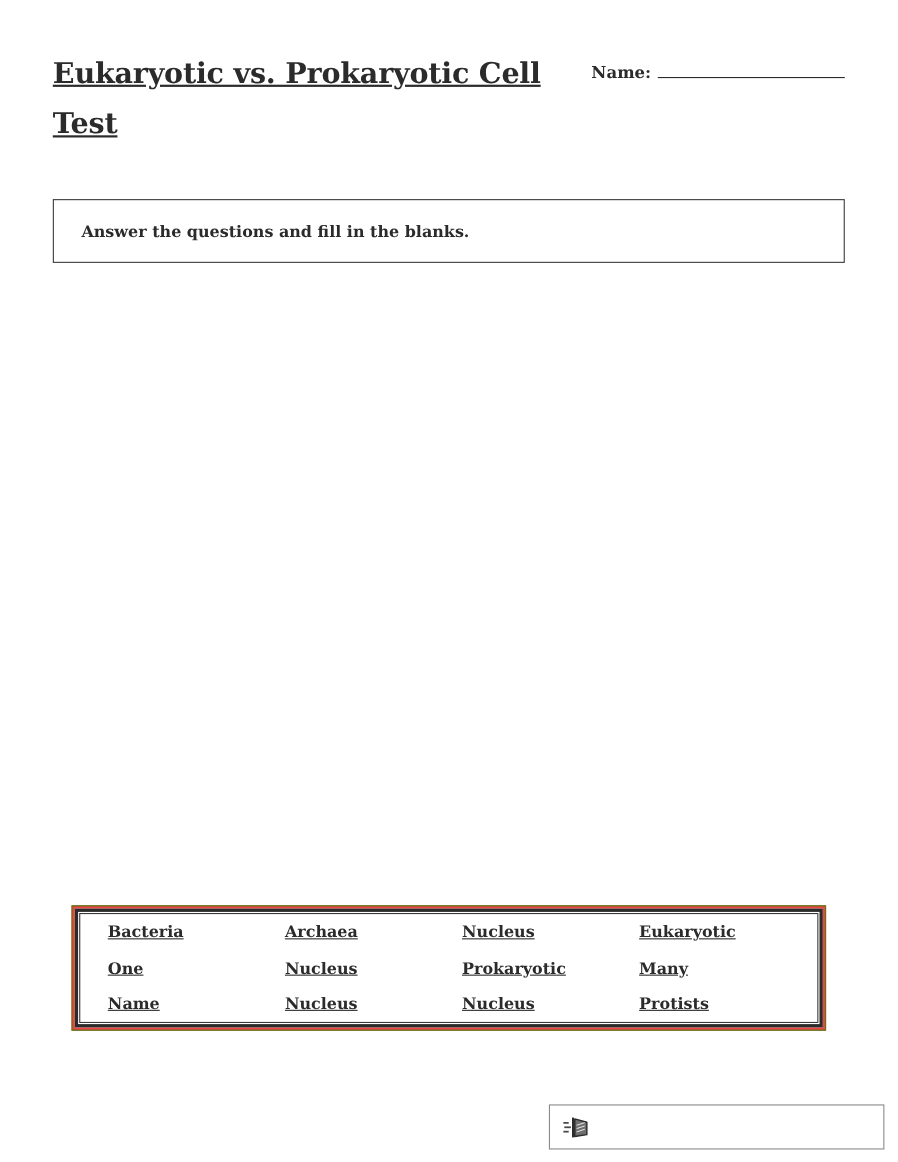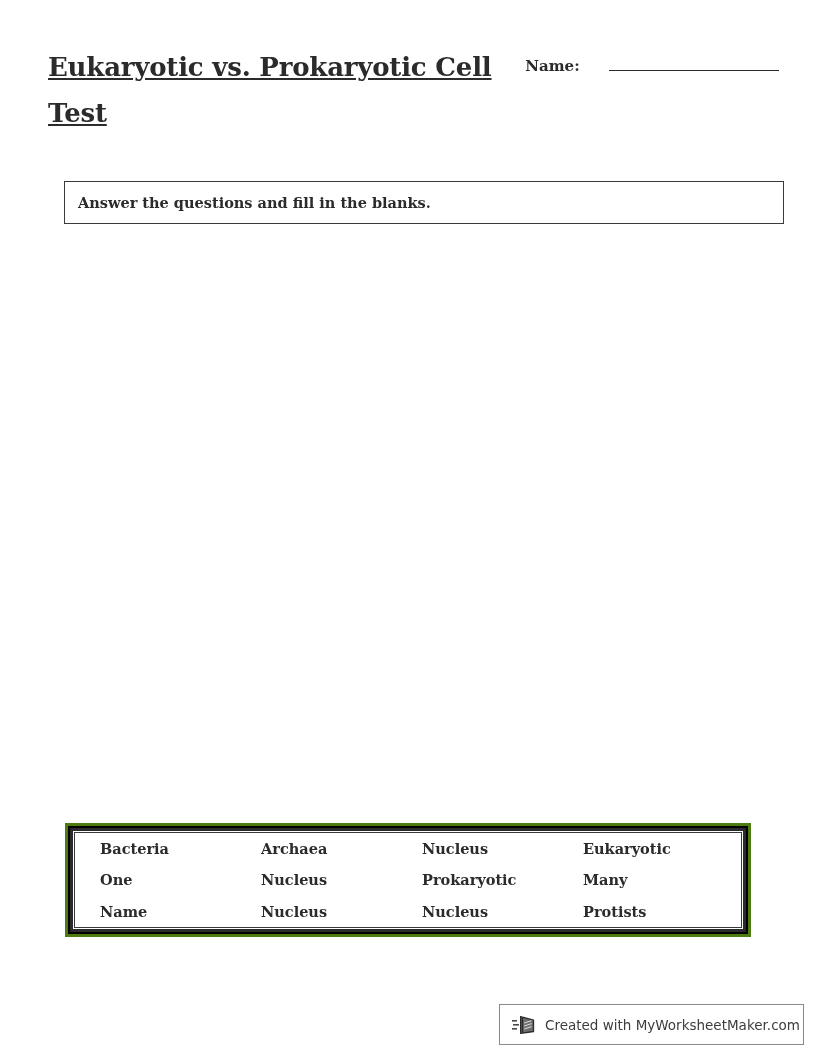--- a/index.html
+++ b/index.html
@@ -41,23 +41,22 @@
 
   .name-date-block {
     width: 232px;
     padding-top: 10px;
     flex: 0 0 auto;
   }
 
   .field-row {
     display: flex;
     align-items: baseline;
-    justify-content: center;
+    justify-content: flex-end;
     margin-bottom: 16px;
-    gap: 23px;
   }
 
   .field-label {
     font-family: "DejaVu Serif", serif;
     font-weight: bold;
     font-size: 15px;
     color: #2b2b2b;
     margin-right: 6px;
     white-space: nowrap;
   }
@@ -65,29 +64,30 @@
   .field-line {
     width: 170px;
     border-bottom: 1.6px solid #2b2b2b;
     height: 16px;
     flex: 0 0 auto;
   }
 
   
   .instruction-box {
     position: absolute;
-    left: 64px;
+    left: 48px;
     top: 181px;
     width: 720px;
-    height: 43px;
+    height: 58px;
     border: 1.4px solid #3a3a3a;
     background: #ffffff;
     display: flex;
     align-items: center;
     box-sizing: border-box;
+    padding-left: 12px;
   }
 
   .instruction-text {
     font-family: "DejaVu Serif", serif;
     font-weight: bold;
     font-size: 14.5px;
     color: #2b2b2b;
     padding-left: 13px;
   }
 
@@ -101,23 +101,24 @@
   }
 
   
   .word-bank {
     position: absolute;
     left: 65px;
     top: 823px;
     width: 686px;
     height: 114px;
     box-sizing: border-box;
-    border: 3px solid #4d7c0f;
+    border: 1px solid #4d7c0f;
     padding: 2px;
-    background: #000000;
+    background: #ef4444;
+    text-decoration: underline;
   }
 
   .word-bank-inner {
     width: 100%;
     height: 100%;
     box-sizing: border-box;
     border: 3px solid #2b2b2b;
     padding: 1px;
     background: #ffffff;
   }
@@ -236,14 +237,13 @@
       <rect x="0" y="14" width="5" height="1.6"></rect>
     </g>
     <rect x="8" y="2" width="1.8" height="18" fill="#2b2b2b"></rect>
     <path d="M10.5 3.2 L21.5 6.2 L21.5 17.5 L10.5 19.2 Z" fill="#6f6f6f" stroke="#2b2b2b" stroke-width="1.3" stroke-linejoin="round"></path>
     <g stroke="#ffffff" stroke-width="0.9" opacity="0.85">
       <line x1="12.2" y1="9.0" x2="19.6" y2="6.6"></line>
       <line x1="12.2" y1="12.0" x2="19.6" y2="9.6"></line>
       <line x1="12.2" y1="15.0" x2="19.6" y2="12.6"></line>
     </g>
   </svg>
-  <span class="footer-text">Created with MyWorksheetMaker.com</span>
 </div>
 
 </body></html>

